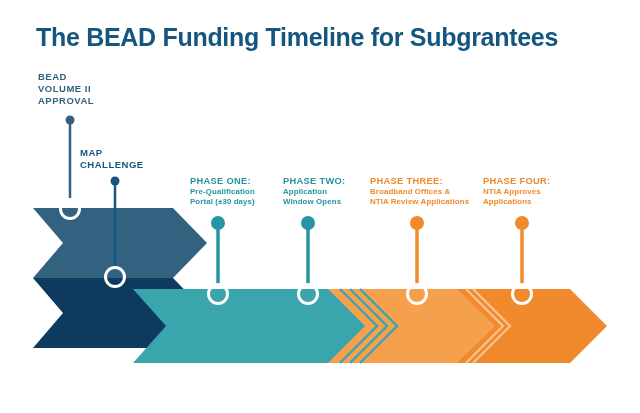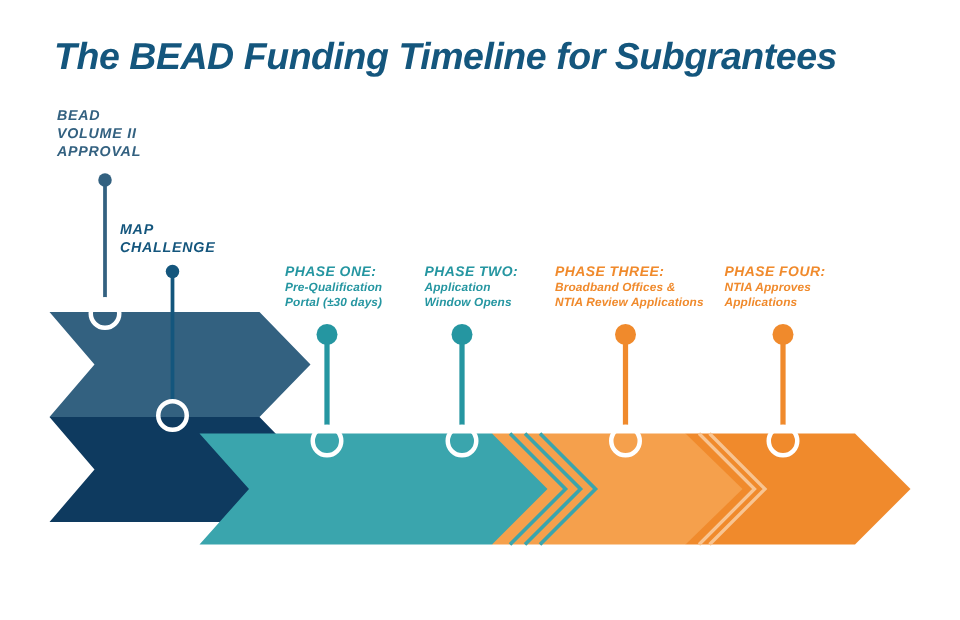--- a/index.html
+++ b/index.html
@@ -1,17 +1,17 @@
 <!DOCTYPE html>
 <html><head>
 <meta charset="utf-8">
 <style>
   html,body{margin:0;padding:0;background:#ffffff;}
   .canvas{position:relative;width:640px;height:413px;background:#ffffff;overflow:hidden;
-          font-family:"Liberation Sans", sans-serif;font-style:italic;}
+          font-family:"Liberation Sans", sans-serif;}
   svg{display:block;}
   .title-text{font-family:"Liberation Sans", sans-serif;font-weight:bold;font-size:25px;letter-spacing:-0.3px;}
   .mini-label{font-family:"Liberation Sans", sans-serif;font-weight:bold;font-size:9.5px;letter-spacing:0.5px;}
   .phase-head{font-family:"Liberation Sans", sans-serif;font-weight:bold;font-size:9.3px;letter-spacing:0.3px;}
   .phase-line{font-family:"Liberation Sans", sans-serif;font-weight:bold;font-size:7.9px;letter-spacing:0.1px;}
 </style>
 </head>
 <body>
 
 <div class="canvas">

